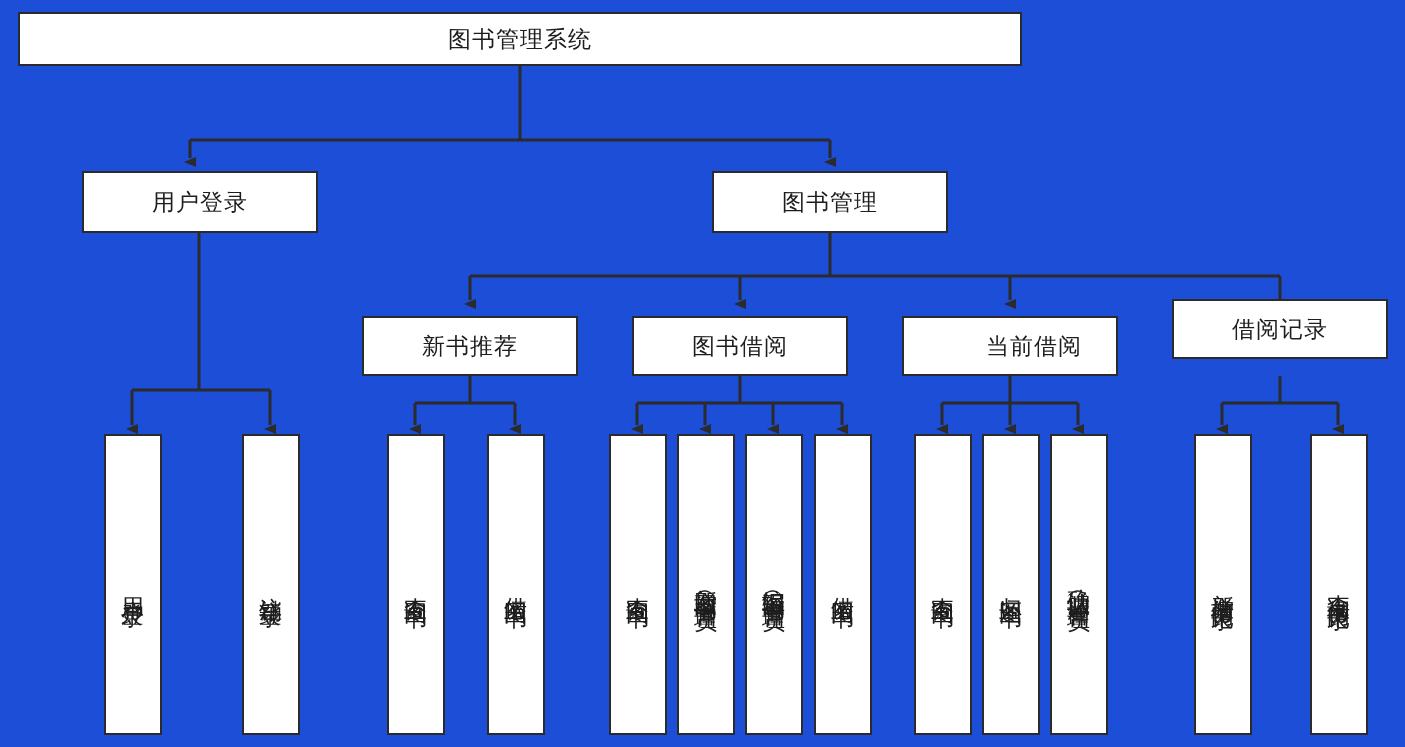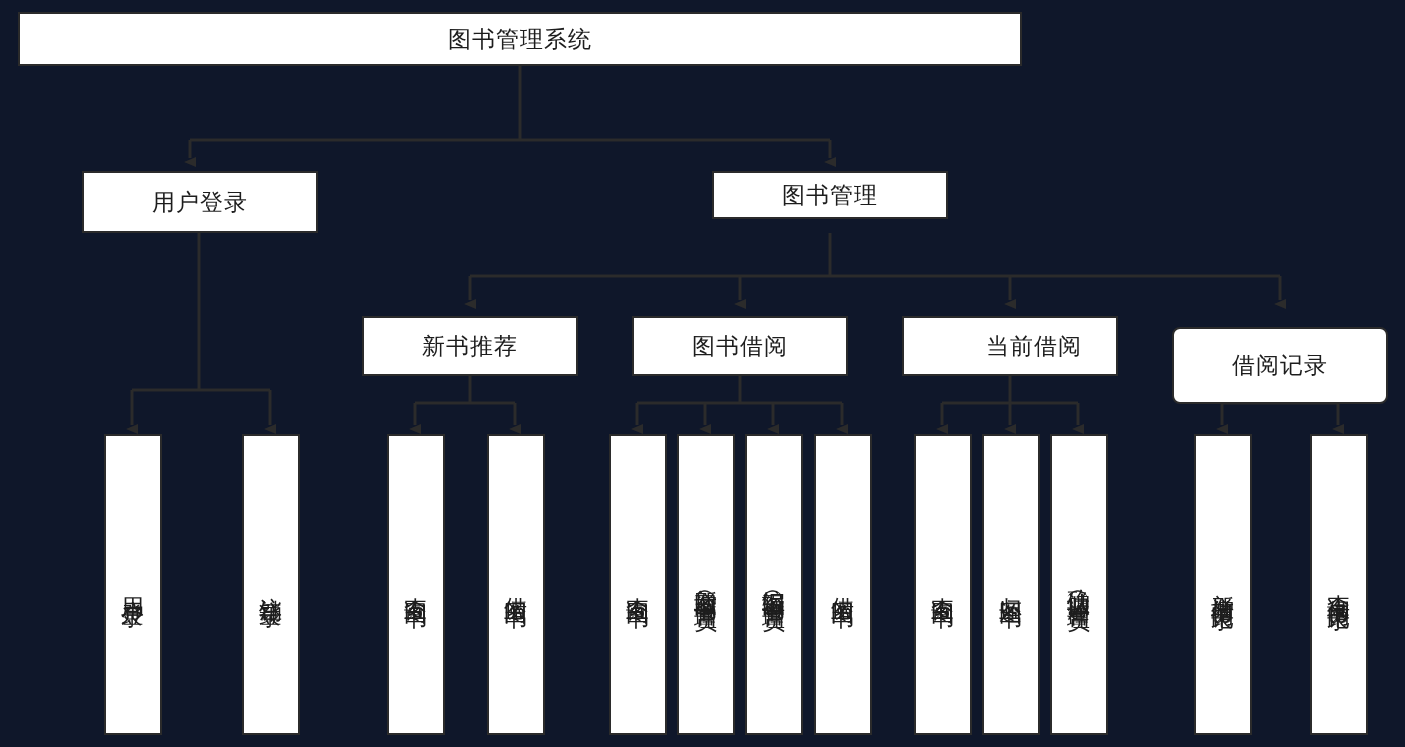--- a/index.html
+++ b/index.html
@@ -7,21 +7,21 @@
     padding: 0;
     background: #ffffff;
   }
   body {
     font-family: "Liberation Sans", "DejaVu Sans", sans-serif;
   }
   #canvas {
     position: relative;
     width: 1405px;
     height: 747px;
-    background: #0f172a;
+    background: #1d4ed8;
     overflow: hidden;
   }
   svg.wires {
     position: absolute;
     left: 0;
     top: 0;
     width: 1405px;
     height: 747px;
   }
   .node {
@@ -119,34 +119,34 @@
     </g>
   </svg>
 
   <div class="node h" style="left:18px; top:12px; width:1004px; height:54px;">
     <span>图书管理系统</span>
   </div>
 
   <div class="node h" style="left:82px; top:171px; width:236px; height:62px;">
     <span>用户登录</span>
   </div>
-  <div class="node h" style="left:712px; top:171px; width:236px; height:48px;">
+  <div class="node h" style="left:712px; top:171px; width:236px; height:62px;">
     <span>图书管理</span>
   </div>
 
   <div class="node h" style="left:362px; top:316px; width:216px; height:60px;text-align:right;">
     <span>新书推荐</span>
   </div>
   <div class="node h" style="left:632px; top:316px; width:216px; height:60px;">
     <span>图书借阅</span>
   </div>
   <div class="node h" style="left:902px; top:316px; width:216px; height:60px;padding-left:48px;">
     <span>当前借阅</span>
   </div>
-  <div class="node h" style="left:1172px; top:327px; width:216px; height:77px;border-radius:8px;">
+  <div class="node h" style="left:1172px; top:299px; width:216px; height:60px;">
     <span>借阅记录</span>
   </div>
 
   <div class="node v" style="left:104px; top:434px; width:58px; height:301px;">
     <span class="vtext">用户登录</span>
   </div>
   <div class="node v" style="left:242px; top:434px; width:58px; height:301px;">
     <span class="vtext">注销登录</span>
   </div>
 

